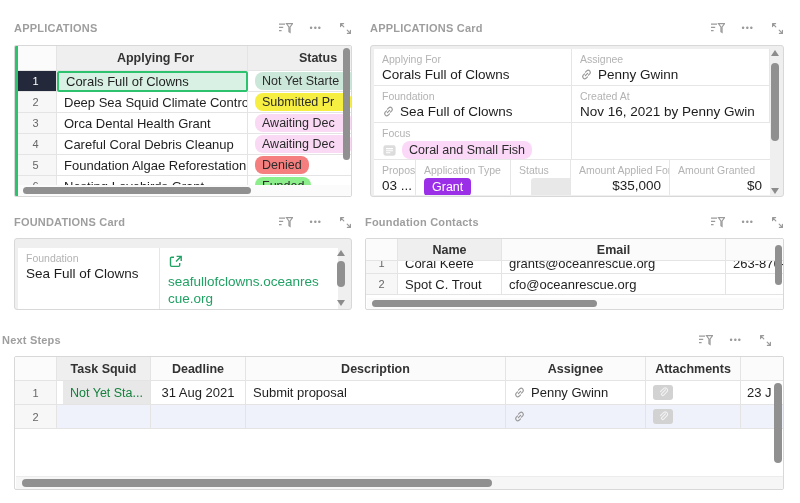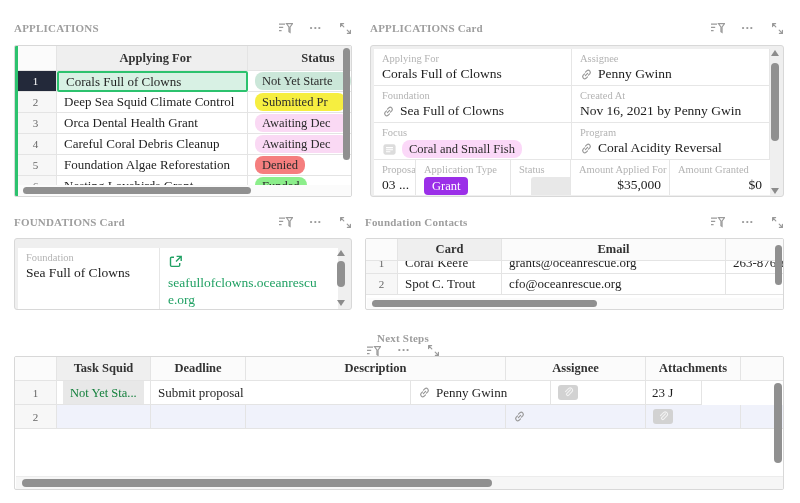--- a/index.html
+++ b/index.html
@@ -1,18 +1,18 @@
 <!DOCTYPE html>
 <html><head>
 <meta charset="utf-8">
 <style>
   * { margin:0; padding:0; box-sizing:border-box; }
   html,body { width:800px; height:503px; background:#fff; overflow:hidden;
     font-family:"Liberation Sans", sans-serif; color:#1f1f1f; font-size:13px; }
-  .stage { position:relative; width:800px; height:426px;font-family:Liberation Serif, serif; }
+  .stage { position:relative; width:800px; height:426px; }
 
   
   .p-head { position:absolute; height:16px; display:flex; align-items:center; justify-content:space-between; }
   .p-title { font-size:11px; color:#9e9e9e; font-weight:600; letter-spacing:.2px; }
   .hicons { display:flex; align-items:center; gap:17px; color:#9a9a9a; }
   .hicons .ic { display:flex; align-items:center; cursor:pointer; }
   .more { font-size:9px; letter-spacing:1px; color:#9a9a9a; line-height:1; }
 
   
   .tbl { position:absolute; background:#fff; border:1px solid #d8d8d8; border-radius:2px; overflow:hidden; }
@@ -71,21 +71,21 @@
   .ph4 { left:365px; top:214px; width:419px; }
   .p4 { left:365px; top:238px; width:419px; height:72px; }
   .p4 .innerw { width:460px; }
   .p4 .thead .cell { height:22px; }
   .c-n2 { width:32px; } .c-cname { width:104px; padding-left:7px; } .c-email { width:224px; padding-left:7px; } .c-phone { width:100px; padding-left:7px; }
   .fc-clip { height:13px; overflow:hidden; }
   .fc-clip .cell { height:21px; margin-top:-8px; border-bottom:1px solid #e4e4e4; }
   .p4 .full .cell { height:21px; }
 
   
-  .ph5 { left:18px; top:332px; width:770px;flex-direction:column; }
+  .ph5 { left:2px; top:332px; width:770px; }
   .p5 { left:14px; top:356px; width:770px; height:134px; }
   .p5 .innerw { width:782px; }
   .p5 .thead .cell { height:24px; }
   .p5 .trow .cell { height:24px; }
   .c-n3 { width:42px; } .c-task { width:94px; padding-left:6px; } .c-dead { width:95px; justify-content:center; }
   .c-desc { width:260px; padding-left:7px; } .c-asgn { width:140px; padding-left:7px; gap:5px; }
   .c-att { width:95px; padding-left:7px; } .c-extra { width:56px; padding-left:6px; }
   .tint { background:#f0f2fb; }
   .chip { width:20px; height:15px; border-radius:3px; background:#d2d2d2; display:flex; align-items:center; justify-content:center; color:#f2f2f2; }
 
@@ -270,31 +270,20 @@
           <div class="clabel">Focus</div>
           <div class="cvalue">
               <span style="display:flex">
                 <svg width="15" height="15" viewBox="0 0 15 16">
                   <use href="#i-list"></use>
                 </svg>
               </span>
               <span class="pill" style="background: rgb(251, 216, 248);">Coral and Small Fish</span>
             </div>
         </div>
-        <div class="cfield" style="width:198px">
-          <div class="clabel">Program</div>
-          <div class="cvalue">
-              <span class="linkic">
-                <svg width="13" height="13" viewBox="0 0 14 14">
-                  <use href="#i-link"></use>
-                </svg>
-              </span>
-              <span>Coral Acidity Reversal</span>
-            </div>
-        </div>
       </div>
       <div class="crow" style="height:35px;border-bottom:none">
         <div class="cfield" style="width:42px">
           <div class="clabel">Proposa</div>
           <div class="cvalue">03 ...</div>
         </div>
         <div class="cfield" style="width:95px">
           <div class="clabel">Application Type</div>
           <div class="cvalue">
               <span class="badge-grant" style="background: rgb(155, 47, 232);">Grant</span>
@@ -379,21 +368,21 @@
             <use href="#i-expand"></use>
           </svg>
         </span>
     </span>
   </div>
 
   <div class="tbl p4">
     <div class="innerw">
       <div class="thead">
         <div class="cell c-n2"></div>
-        <div class="cell c-cname hdr-gray" style="justify-content:center;padding-left:0">Card</div>
+        <div class="cell c-cname hdr-gray" style="justify-content:center;padding-left:0">Name</div>
         <div class="cell c-email" style="justify-content:center;padding-left:0">Email</div>
         <div class="cell c-phone"></div>
       </div>
       <div class="fc-clip">
         <div class="trow">
           <div class="cell c-n2 rownum">1</div>
           <div class="cell c-cname">Coral Keefe</div>
           <div class="cell c-email">grants@oceanrescue.org</div>
           <div class="cell c-phone">263-876-8</div>
         </div>
@@ -437,20 +426,21 @@
         <div class="cell c-desc" style="justify-content:center;padding-left:0">Description</div>
         <div class="cell c-asgn" style="justify-content:center;padding-left:0">Assignee</div>
         <div class="cell c-att" style="justify-content:center;padding-left:0">Attachments</div>
         <div class="cell c-extra"></div>
       </div>
       <div class="trow">
         <div class="cell c-n3 rownum">1</div>
         <div class="cell c-task">
             <span class="sq-badge">Not Yet Sta...</span>
           </div>
+        <div class="cell c-dead">31 Aug 2021</div>
         <div class="cell c-desc">Submit proposal</div>
         <div class="cell c-asgn">
             <span class="linkic">
               <svg width="13" height="13" viewBox="0 0 14 14">
                 <use href="#i-link"></use>
               </svg>
             </span>
             <span>Penny Gwinn</span>
           </div>
         <div class="cell c-att">

